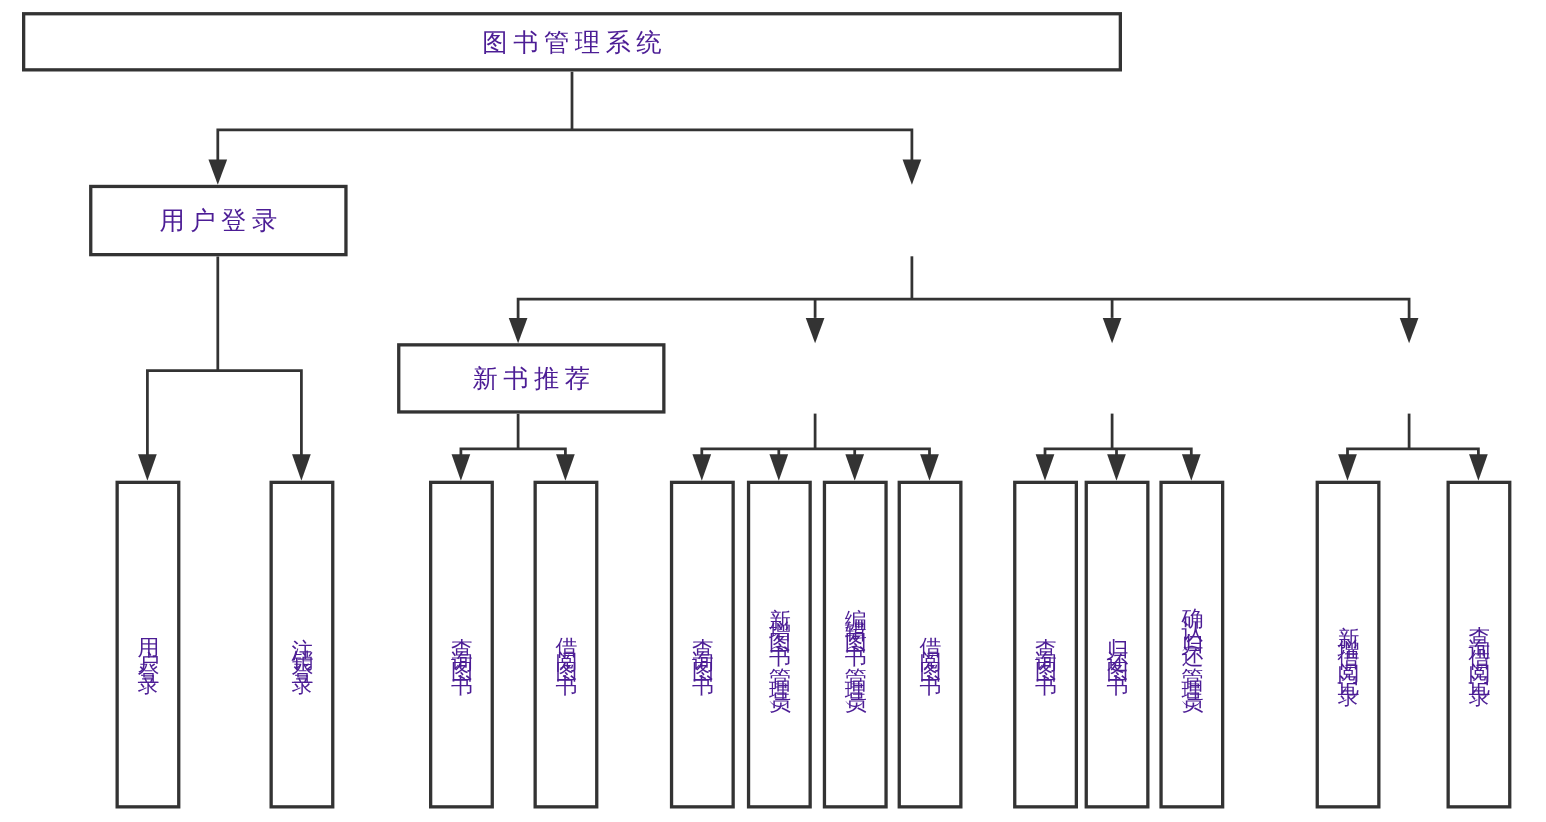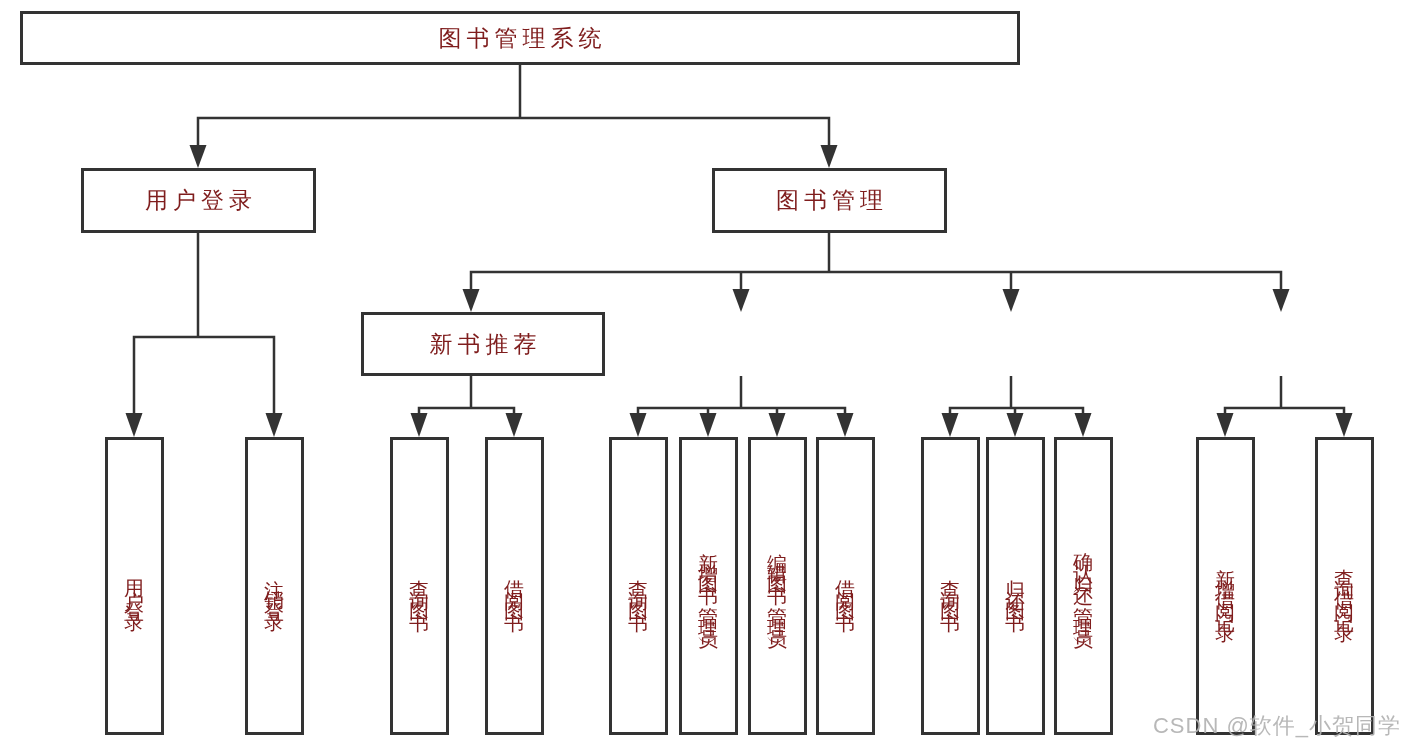--- a/index.html
+++ b/index.html
@@ -23,21 +23,21 @@
     height: 747px;
   }
   .box {
     position: absolute;
     box-sizing: border-box;
     background: #ffffff;
     border: 3px solid #333333;
     display: flex;
     align-items: center;
     justify-content: center;
-    color: #7f1d1d;
+    color: #4c1d95;
   }
   .box.h .lbl {
     font-size: 23px;
     letter-spacing: 5px;
     white-space: nowrap;
     text-indent: 5px; 
   }
   .box.v .vlbl {
     writing-mode: vertical-rl;
     text-orientation: mixed;
@@ -121,23 +121,20 @@
     </g>
   </svg>
 
   <div class="box h" style="left:20px;top:11px;width:1000px;height:54px">
     <span class="lbl">图书管理系统</span>
   </div>
 
   <div class="box h" style="left:81px;top:168px;width:235px;height:65px">
     <span class="lbl">用户登录</span>
   </div>
-  <div class="box h" style="left:712px;top:168px;width:235px;height:65px">
-    <span class="lbl">图书管理</span>
-  </div>
 
   <div class="box h" style="left:361px;top:312px;width:244px;height:64px">
     <span class="lbl">新书推荐</span>
   </div>
 
   <div class="box v" style="left:105px;top:437px;width:59px;height:298px">
     <span class="vlbl">用户登录</span>
   </div>
   <div class="box v" style="left:245px;top:437px;width:59px;height:298px">
     <span class="vlbl">注销登录</span>
@@ -173,15 +170,14 @@
     <span class="vlbl">确认归还（管理员）</span>
   </div>
 
   <div class="box v" style="left:1196px;top:437px;width:59px;height:298px">
     <span class="vlbl">新增借阅记录</span>
   </div>
   <div class="box v" style="left:1315px;top:437px;width:59px;height:298px">
     <span class="vlbl">查询借阅记录</span>
   </div>
 
-  <div id="watermark">CSDN @软件_小贺同学</div>
 
 </div>
 
 </body></html>

